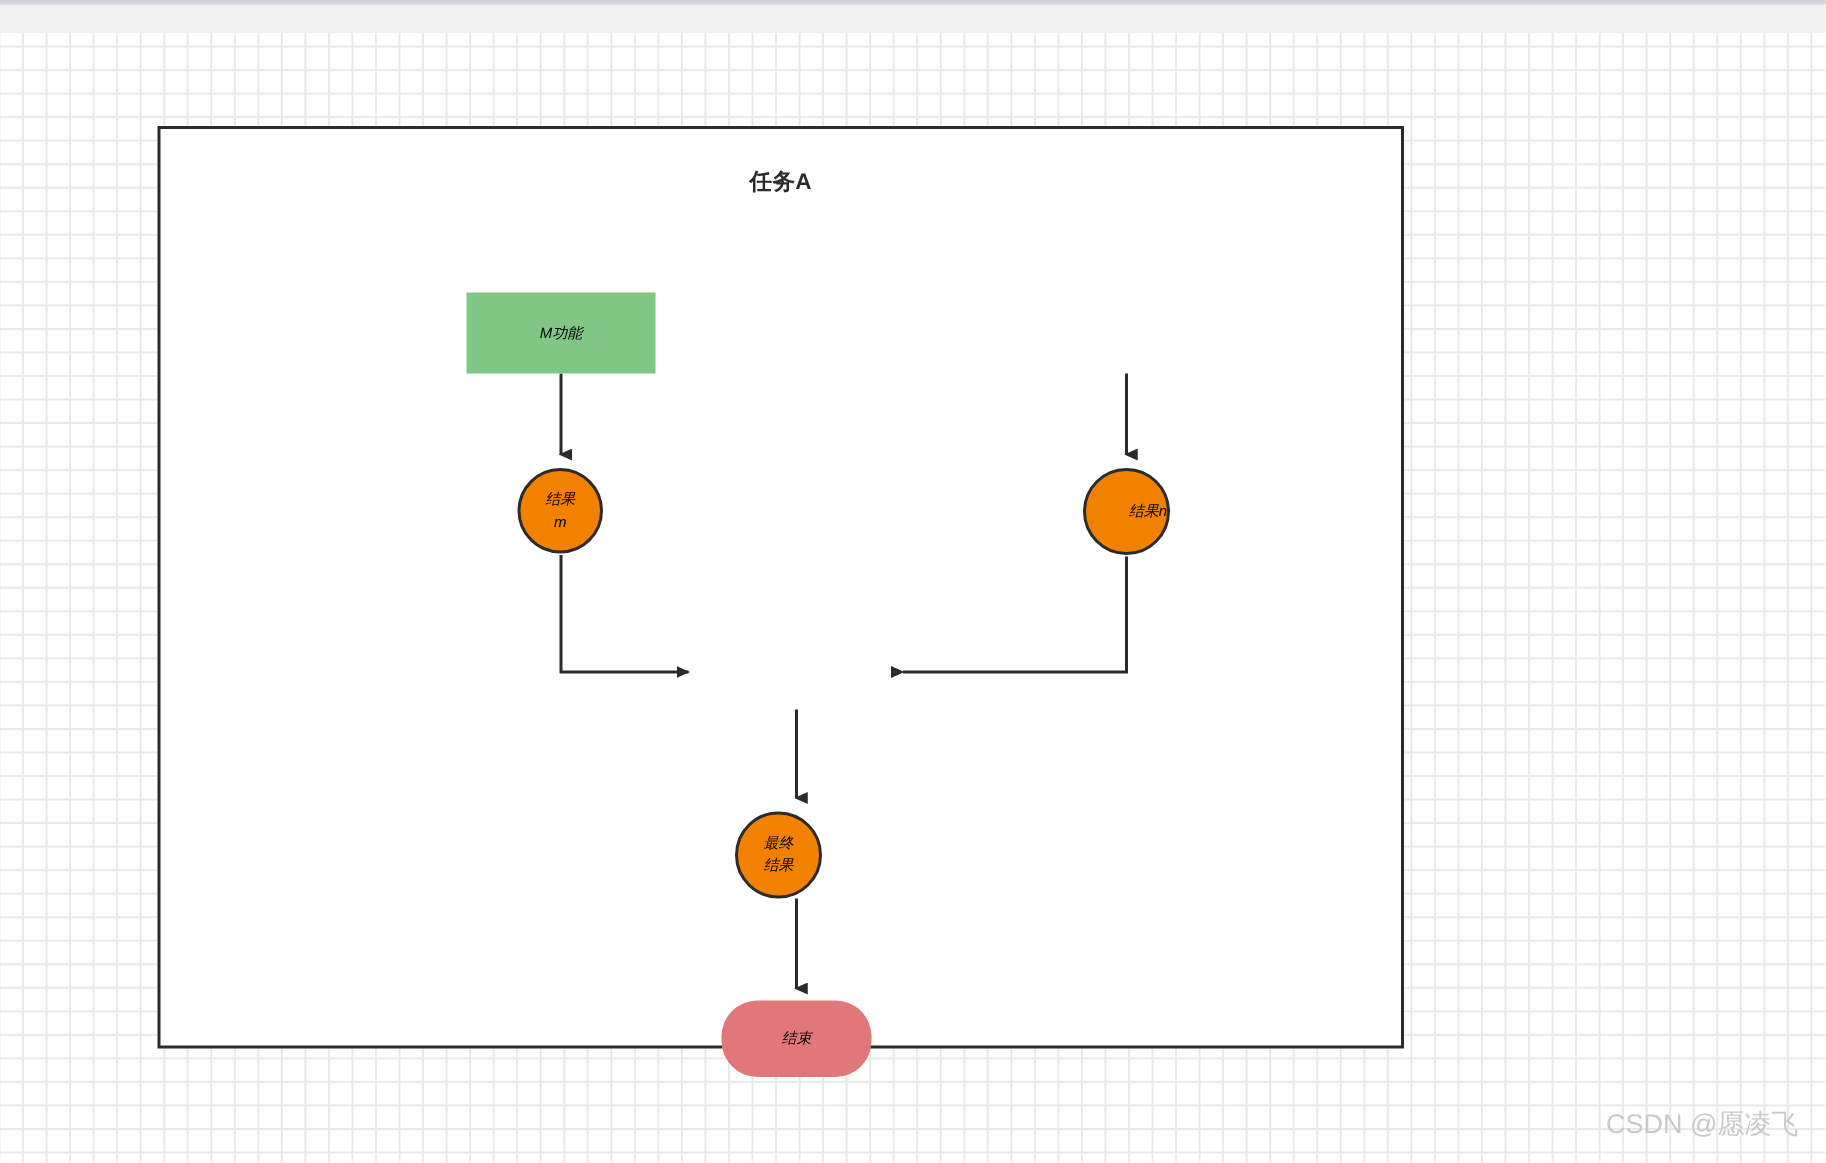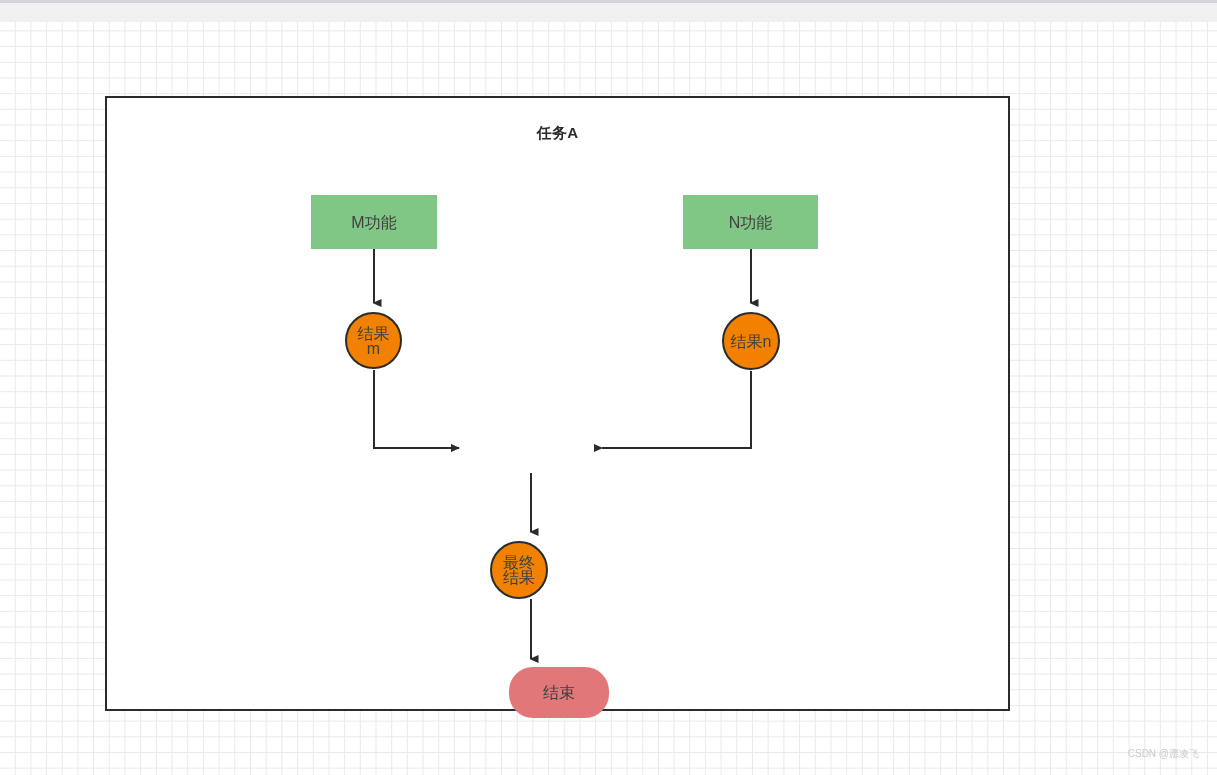--- a/index.html
+++ b/index.html
@@ -35,22 +35,22 @@
     height: 22px;
     background: #f0f0f0;
     border-top: 3px solid #d3d4d8;
     box-sizing: border-box;
   }
 
   
   #task-container {
     position: absolute;
     left: 105px;
-    top: 96px;
-    width: 905px;
+    top: 84px;
+    width: 831px;
     height: 615px;
     background: #ffffff;
     border: 2px solid #2b2b2b;
     box-sizing: border-box;
   }
 
   #task-title {
     position: absolute;
     left: 0;
     top: 26px;
@@ -63,71 +63,71 @@
   }
 
   
   .node {
     position: absolute;
     box-sizing: border-box;
     display: flex;
     align-items: center;
     justify-content: center;
     text-align: center;
-    color: #404040;
-    font-size: 16px;
+    color: #000000;
+    font-size: 10px;
     line-height: 15px;
     z-index: 3;
+    font-style: italic;
   }
 
   .box-green {
     background: #80c785;
     border: none;
   }
   .box-green-bordered {
     background: #80c785;
     border: 2px solid #2b2b2b;
   }
   .circle-orange {
     background: #f28100;
     border: 2px solid #2b2b2b;
     border-radius: 50%;
   }
   .box-red {
     background: #e2777a;
     border: none;
     border-radius: 24px;
-    margin-left: 28px;
   }
 
   
   #node-m-func      { left: 311px; top: 195px; width: 126px; height: 54px; }
   #node-n-func      { left: 683px; top: 195px; width: 135px; height: 54px; }
   #node-result-m    { left: 345px; top: 312px; width: 57px; height: 57px; }
-  #node-result-n    { left: 722px; top: 312px; width: 58px; height: 58px; }
+  #node-result-n    { left: 722px; top: 312px; width: 58px; height: 58px; justify-content: flex-end; }
   #node-calc        { left: 468px; top: 424px; width: 125px; height: 49px; }
   #node-final-res   { left: 490px; top: 541px; width: 58px; height: 58px; }
   #node-end         { left: 481px; top: 667px; width: 100px; height: 51px; }
 
   
   #connectors {
     position: absolute;
     left: 0; top: 0;
     width: 1217px;
     height: 775px;
     z-index: 2;
     pointer-events: none;
   }
 
   
   #watermark {
     position: absolute;
     right: 18px;
     bottom: 14px;
-    font-size: 10px;
+    font-size: 18px;
     color: #c9c9c9;
     z-index: 5;
     white-space: nowrap;
   }
 </style>
 </head>
 <body>
 
 <div id="canvas">
 
@@ -160,23 +160,20 @@
   </svg>
 
   <div id="task-container">
     <div id="task-title">任务A</div>
   </div>
 
   <div class="node box-green" id="node-m-func">
     <span>M功能</span>
   </div>
 
-  <div class="node box-green" id="node-n-func">
-    <span>N功能</span>
-  </div>
 
   <div class="node circle-orange" id="node-result-m">
     <span>
       <span>结果</span><br>
       <span>m</span>
     </span>
   </div>
 
   <div class="node circle-orange" id="node-result-n">
     <span>结果n</span>

